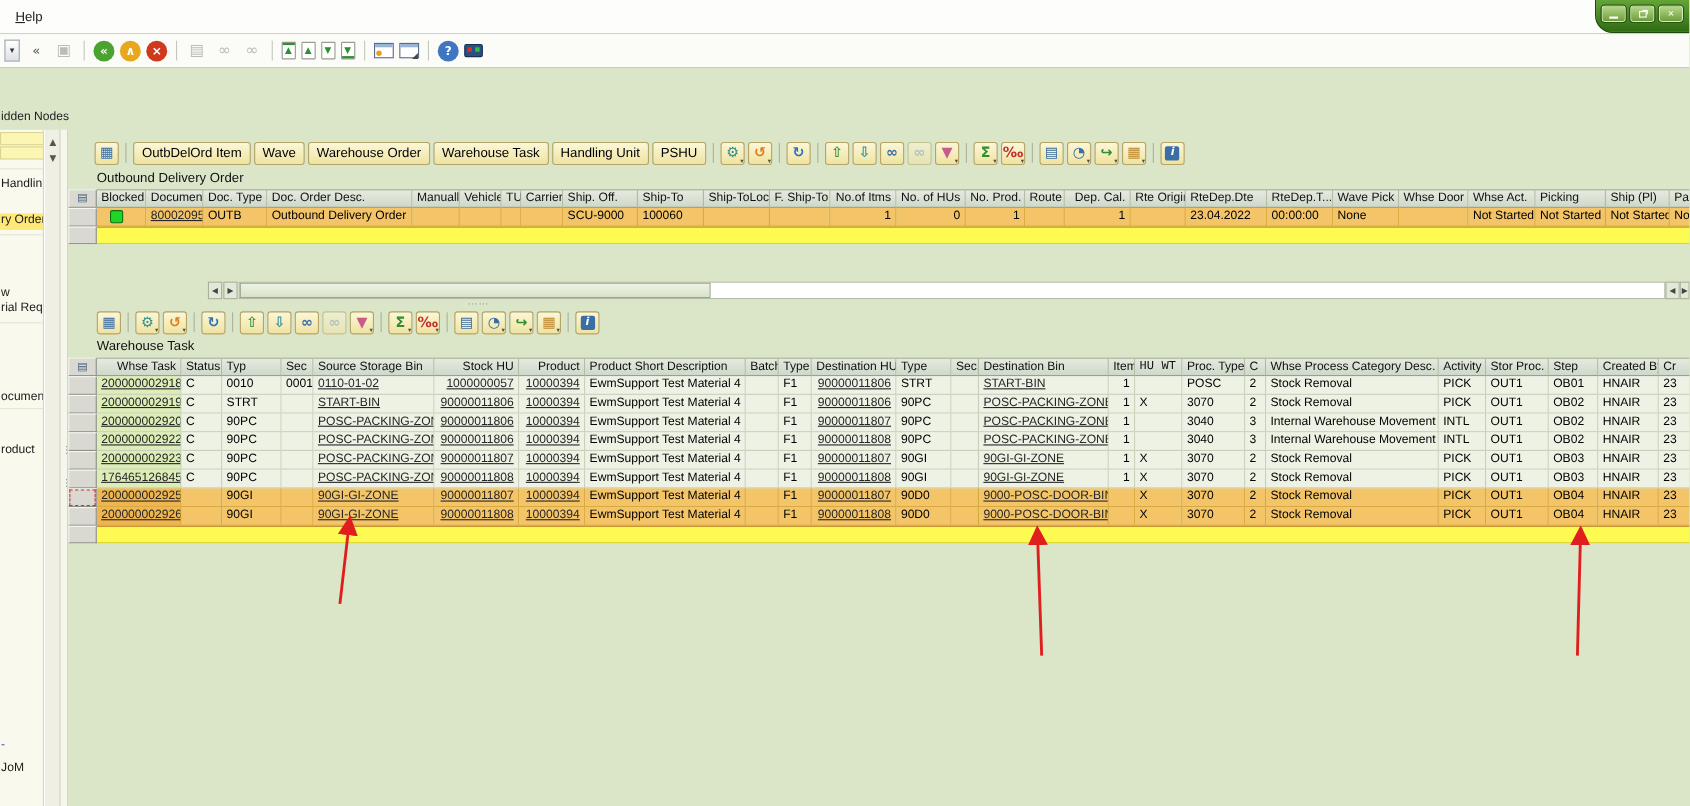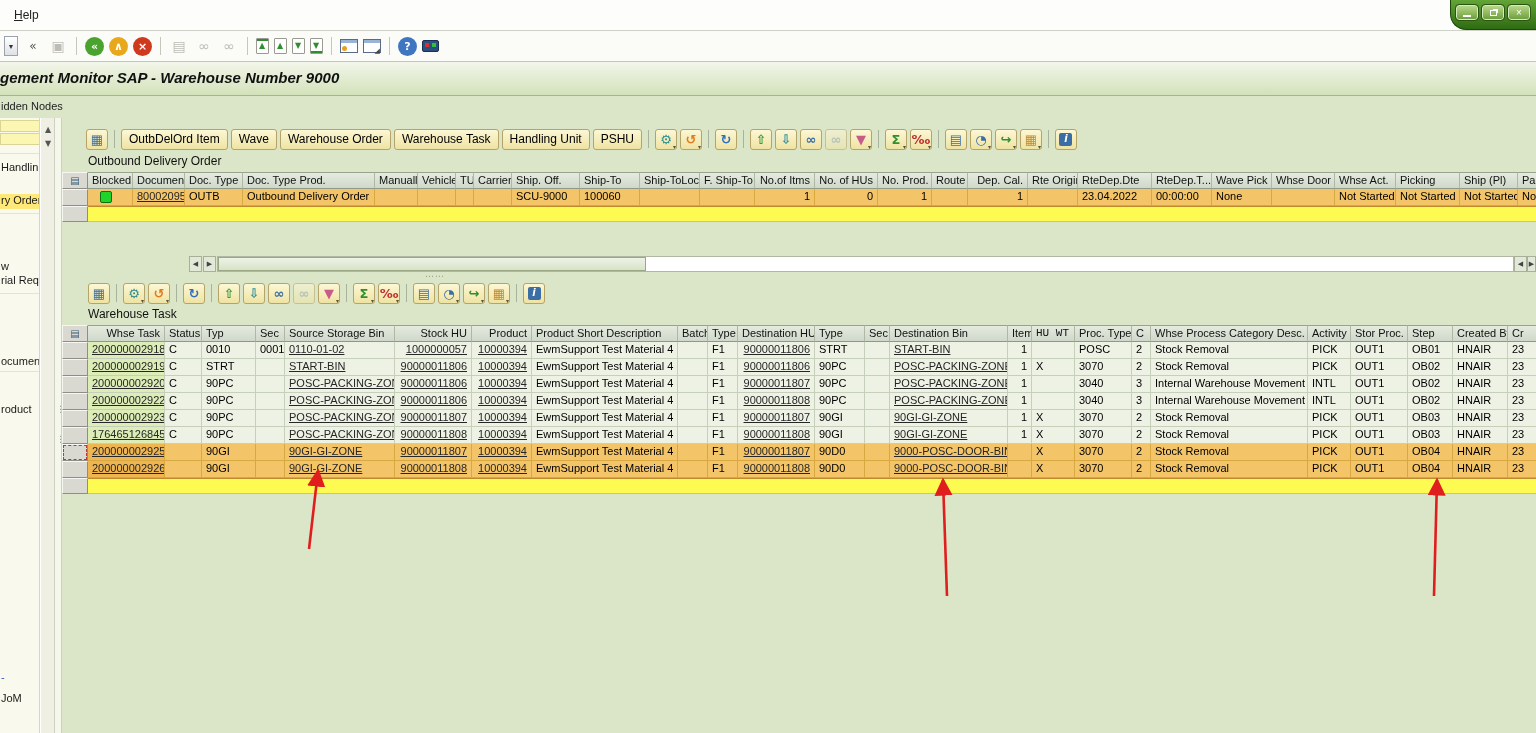--- a/index.html
+++ b/index.html
@@ -133,23 +133,20 @@
         <b>▼</b>
       </span>
       <span class="msep"></span>
       <span class="winico star"></span>
       <span class="winico arr"></span>
       <span class="msep"></span>
       <span class="circ" style="background: rgb(63, 118, 194);">?</span>
       <span class="mon"></span>
     </div>
 
-  <div class="titleband">
-    <div class="apptitle">gement Monitor SAP - Warehouse Number 9000</div>
-  </div>
   <div class="hiddennodes">idden Nodes</div>
 
   <div class="tree" id="tree-panel">
     <div class="yb" style="top:2px"></div>
     <div class="yb" style="top:15px"></div>
   <div class="tline" style="top: 35px;"></div>
       <div class="tline" style="top: 95px;"></div>
       <div class="tline" style="top: 175px;"></div>
       <div class="tline" style="top: 253px;"></div>
       <div class="titem" style="top: 43px;">Handlin</div>
@@ -241,21 +238,21 @@
         <b class="g">i</b>
       </span>
     </div>
   <div class="gtitle" style="left:88px; top:154px;">Outbound Delivery Order</div>
   <div class="grid" id="grid1" style="top:172px;">
       <div class="trow hdr">
         <div class="selcell corner">▤</div>
         <div class="tc hc" style="width: 45px; min-width: 45px;">Blocked</div>
         <div class="tc hc" style="width: 52px; min-width: 52px;">Document</div>
         <div class="tc hc" style="width: 58px; min-width: 58px;">Doc. Type</div>
-        <div class="tc hc" style="width: 132px; min-width: 132px;">Doc. Type Prod.</div>
+        <div class="tc hc" style="width: 132px; min-width: 132px;">Doc. Order Desc.</div>
         <div class="tc hc" style="width: 43px; min-width: 43px;">Manually</div>
         <div class="tc hc" style="width: 38px; min-width: 38px;">Vehicle</div>
         <div class="tc hc" style="width: 18px; min-width: 18px;">TU</div>
         <div class="tc hc" style="width: 38px; min-width: 38px;">Carrier</div>
         <div class="tc hc" style="width: 68px; min-width: 68px;">Ship. Off.</div>
         <div class="tc hc" style="width: 60px; min-width: 60px;">Ship-To</div>
         <div class="tc hc" style="width: 60px; min-width: 60px;">Ship-ToLoc</div>
         <div class="tc hc" style="width: 55px; min-width: 55px;">F. Ship-To</div>
         <div class="tc hc ar" style="width: 60px; min-width: 60px;">No.of Itms</div>
         <div class="tc hc ar" style="width: 63px; min-width: 63px;">No. of HUs</div>

